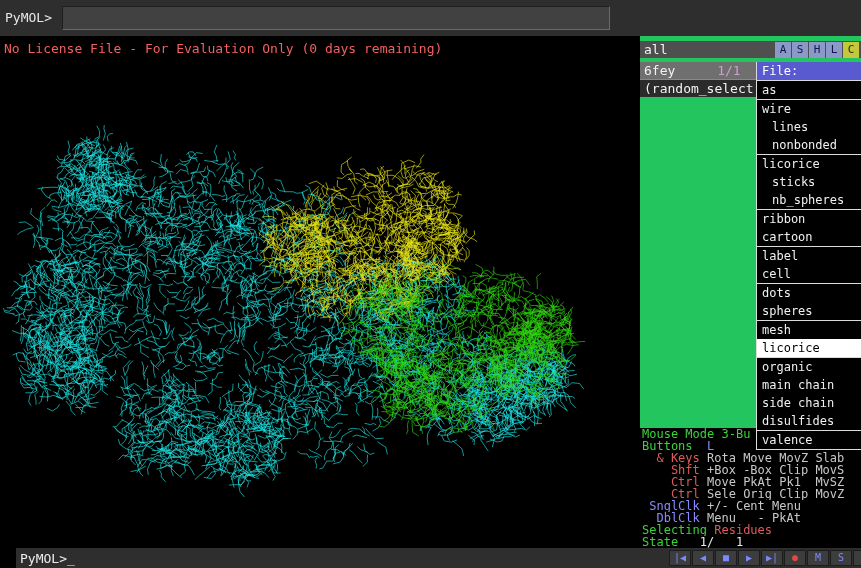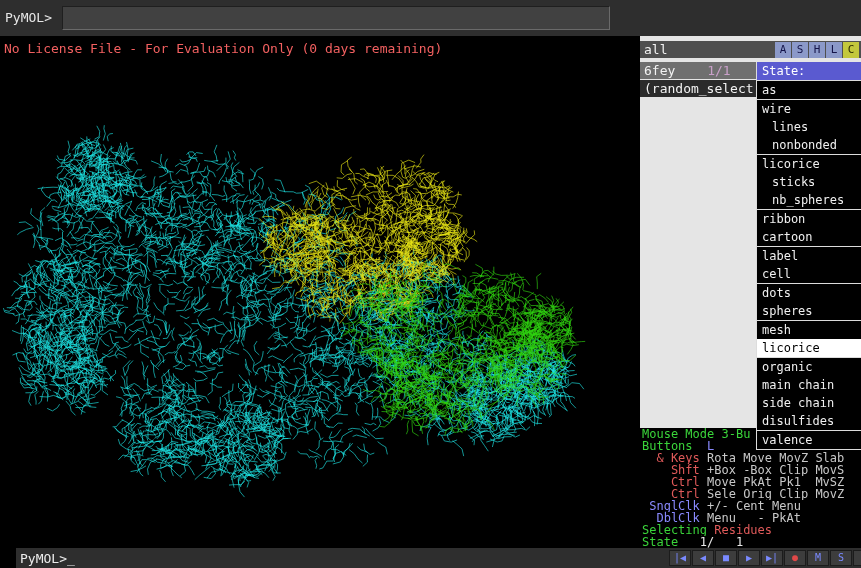--- a/index.html
+++ b/index.html
@@ -13,27 +13,27 @@
     border:1px solid;border-color:#1f1f1f #6a6a6a #6a6a6a #1f1f1f;color:#eeeeee;
     font:13px "DejaVu Sans Mono",monospace;padding:0 4px;outline:none;}
 
   
   .viewport{position:absolute;left:0;top:36px;width:640px;height:512px;background:#000;overflow:hidden;}
   .molecule{position:absolute;left:0;top:0;pointer-events:none;}
   .license{position:absolute;left:4px;top:5px;font-size:13px;letter-spacing:0;
     color:var(--license-red,#f26060);white-space:pre;}
 
   
-  .sidepanel{position:absolute;left:640px;top:36px;width:221px;height:449px;background:#e5e5e5;}
+  .sidepanel{position:absolute;left:640px;top:36px;width:221px;height:449px;background:#22c55e;}
   .obj-row{position:absolute;left:0;width:221px;height:17px;line-height:17px;font-size:13px;color:#f2f2f2;}
   .row-all{top:5px;background:#4f4f4f;}
   .row-obj{top:26px;background:#6f6f6f;}
   .row-sel{top:44px;background:#2b2b2b;}
   .obj-label{padding-left:4px;}
-  .obj-state{margin-left:24px;color:var(--state-color,#c9a0c9);}
+  .obj-state{margin-left:34px;color:var(--state-color,#c9a0c9);}
   .ashlc{position:absolute;right:2px;top:0;display:flex;gap:1px;}
   .ab{display:inline-block;width:16px;height:16px;margin-top:1px;text-align:center;line-height:16px;
     font-size:11px;background:var(--ab-bg,#8b99c9);color:#15154a;}
   .ab-c{background:var(--ab-c-bg,#c3c83c);color:#2e2e00;}
 
   
   .mousepanel{position:absolute;left:640px;top:428px;width:221px;height:120px;background:#000;}
   .mline{height:12px;line-height:12px;font-size:12px;white-space:pre;padding-left:2px;overflow:hidden;}
 
   
@@ -99,21 +99,21 @@
       <div class="mline"><span style="color: rgb(224, 90, 90); text-align: right;">    Shft</span><span style="color: rgb(200, 200, 200);"> +Box -Box Clip MovS</span></div>
       <div class="mline"><span style="color: rgb(224, 90, 90);">    Ctrl</span><span style="color: rgb(200, 200, 200);"> Move PkAt Pk1  MvSZ</span></div>
       <div class="mline"><span style="color: rgb(224, 90, 90);">    Ctrl</span><span style="color: rgb(200, 200, 200);"> Sele Orig Clip MovZ</span></div>
       <div class="mline"><span style="color: rgb(138, 138, 255);"> SnglClk</span><span style="color: rgb(200, 200, 200);"> +/- Cent Menu</span></div>
       <div class="mline"><span style="color: rgb(138, 138, 255);">  DblClk</span><span style="color: rgb(200, 200, 200);"> Menu   - PkAt</span></div>
       <div class="mline"><span style="color: rgb(58, 212, 58); margin-top: 13px;">Selecting </span><span style="color: rgb(224, 90, 90);">Residues</span></div>
       <div class="mline"><span style="color: rgb(58, 212, 58);">State </span><span style="color: rgb(232, 232, 232);">  1/   1</span></div>
     </div>
 
   <div class="showmenu">
-    <div class="showmenu-header">State:</div>
+    <div class="showmenu-header">File:</div>
     <div id="menu-groups">
         <div class="menu-group">
           <div class="menu-item">as</div>
         </div>
         <div class="menu-group">
           <div class="menu-item">wire</div>
           <div class="menu-item indent">lines</div>
           <div class="menu-item indent">nonbonded</div>
         </div>
         <div class="menu-group">

